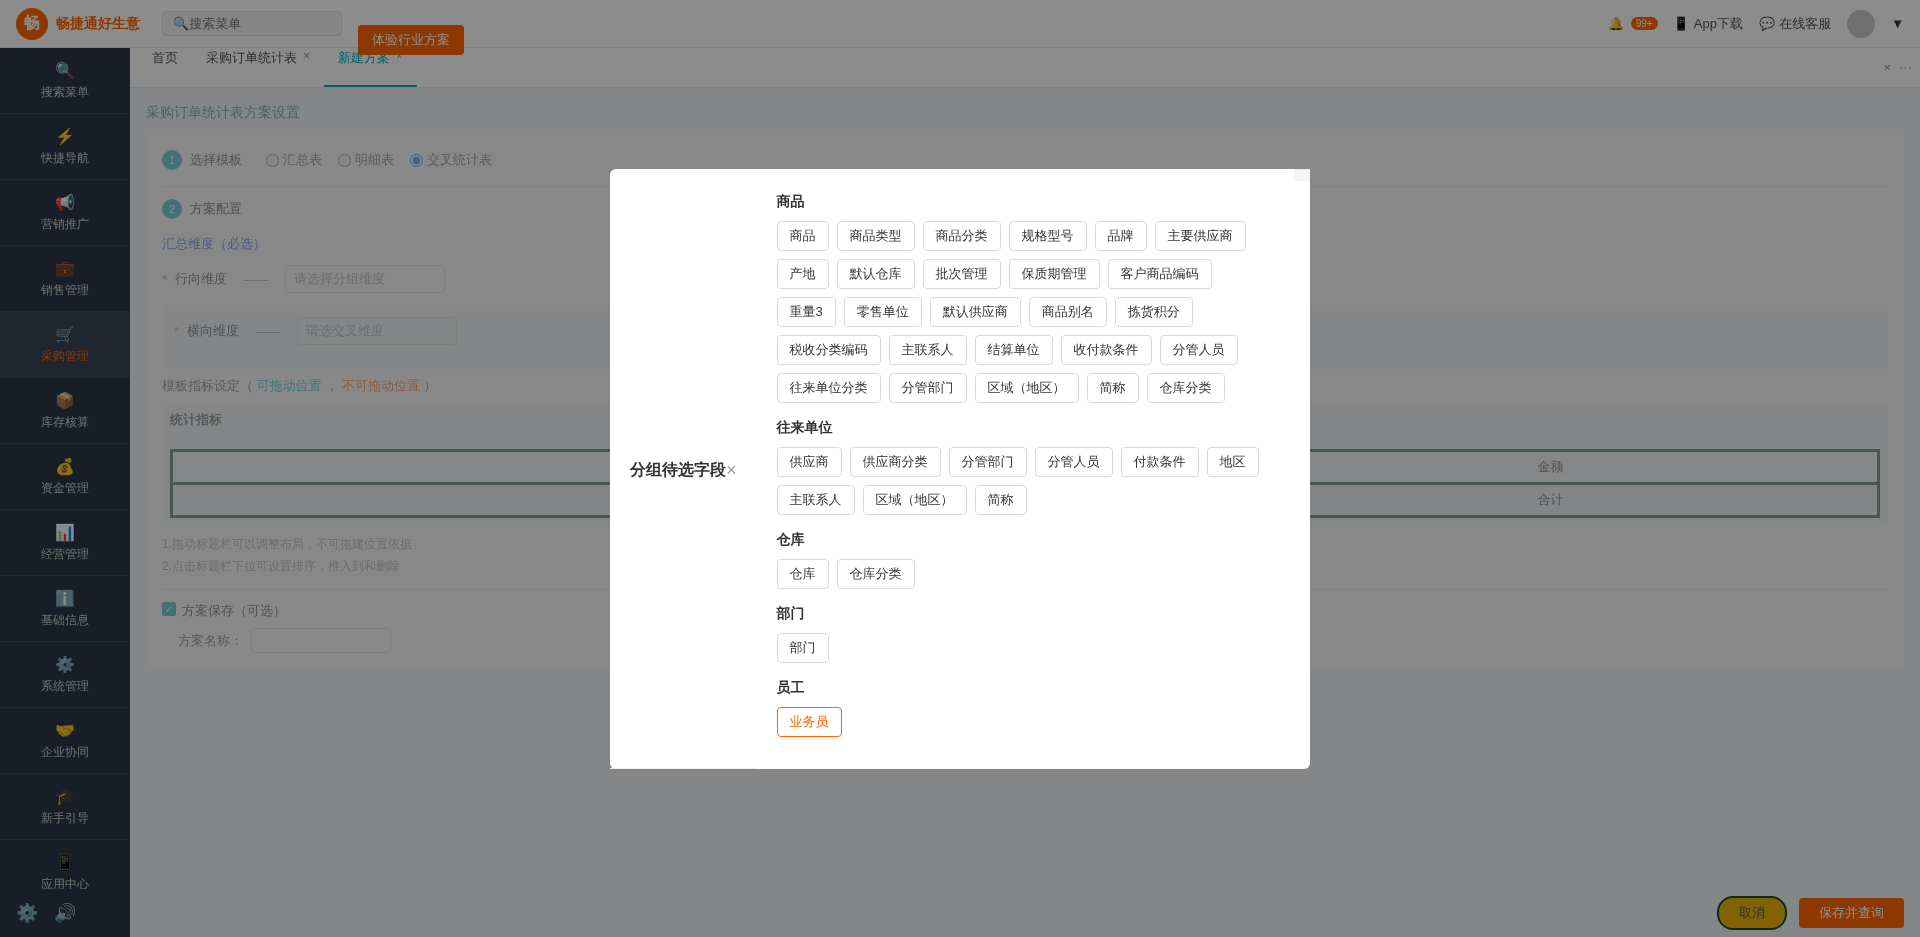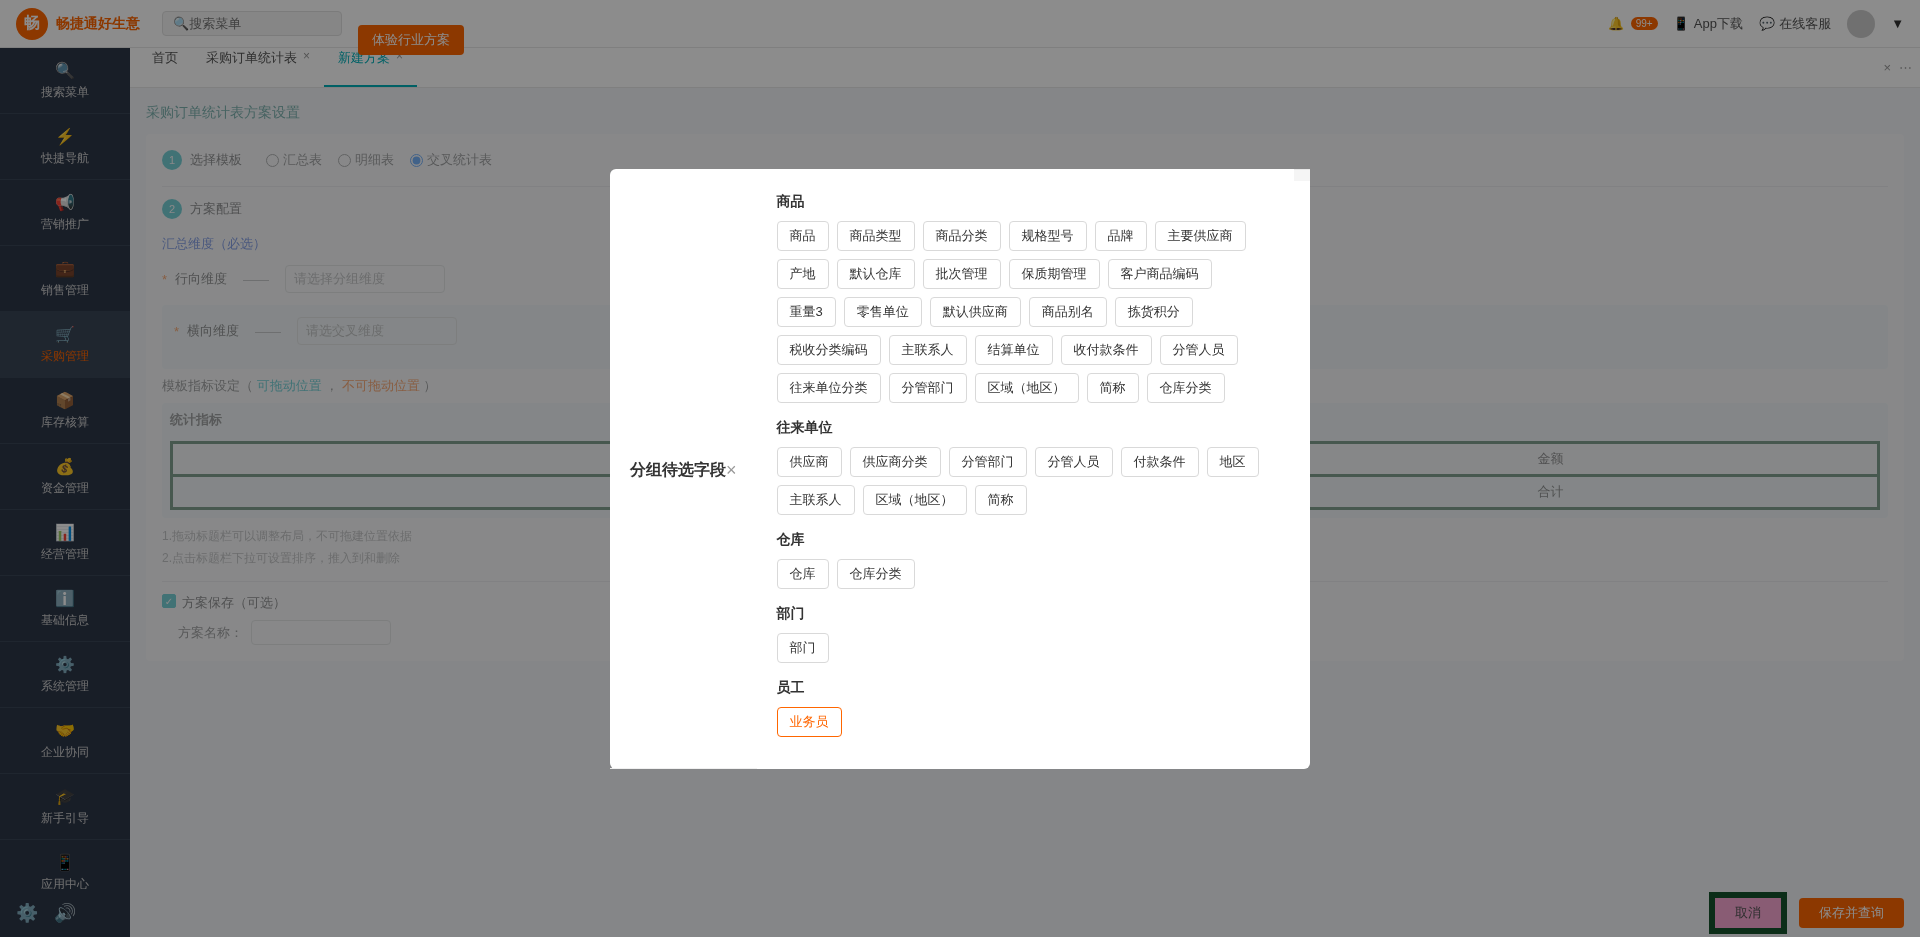--- a/index.html
+++ b/index.html
@@ -118,21 +118,21 @@
     }
     .step-num {
       width: 20px; height: 20px; border-radius: 50%;
       background: #00b0b9; color: #fff; font-size: 11px;
       display: flex; align-items: center; justify-content: center;
     }
     .step-label { font-size: 13px; color: #333; }
     .radio-group { display: flex; gap: 16px; align-items: center; }
     .radio-item { display: flex; align-items: center; gap: 4px; cursor: pointer; color: #555; font-size: 13px; }
 
-    .section-title { font-weight: bold; font-size: 14px; margin-bottom: 12px; color: #333; font-family: Liberation Mono, monospace; }
+    .section-title { font-weight: bold; font-size: 14px; margin-bottom: 20px; color: #333; font-family: Liberation Mono, monospace; }
     .config-row { display: flex; align-items: center; gap: 8px; margin-bottom: 12px; }
     .config-label { color: #1d4ed8; font-size: 13px; min-width: 80px; }
     .dim-select {
       border: 1px solid #d9d9d9; border-radius: 4px; padding: 4px 8px;
       min-width: 160px; color: #999; font-size: 13px;
     }
     .divider-line { border: none; border-top: 1px solid #e8e8e8; margin: 12px 0; }
 
     
     .bottom-bar {
@@ -141,22 +141,22 @@
       z-index: 100;
     }
     .bottom-icon { color: #ccc; cursor: pointer; margin-right: 16px; font-size: 18px; }
 
     
     .footer-buttons {
       position: fixed; bottom: 0; right: 0; height: 48px;
       display: flex; align-items: center; padding: 0 16px; gap: 12px; z-index: 200;
     }
     .btn-cancel {
-      background: #f9a8d4; border: 6px solid #14532d; color: #555;
-      border-radius: 0; padding: 6px 20px; cursor: pointer; font-size: 13px;
+      background: #eab308; border: 2px solid #14532d; color: #555;
+      border-radius: 16px; padding: 6px 20px; cursor: pointer; font-size: 13px;
     }
     .btn-save {
       background: #f60; border: none; color: #fff;
       border-radius: 4px; padding: 6px 20px; cursor: pointer; font-size: 13px;
     }
 
     
     .overlay {
       position: fixed; inset: 0; background: rgba(0,0,0,0.45); z-index: 1000;
     }

